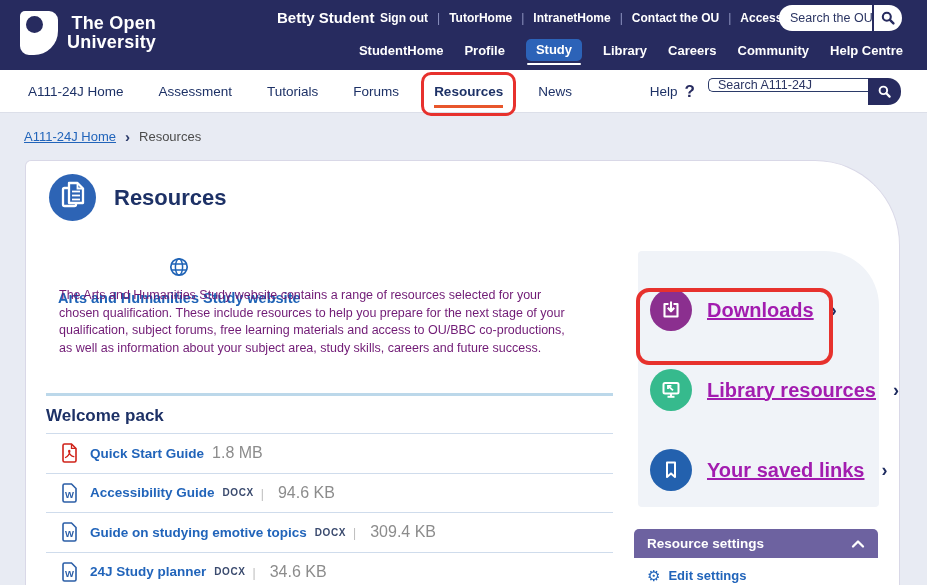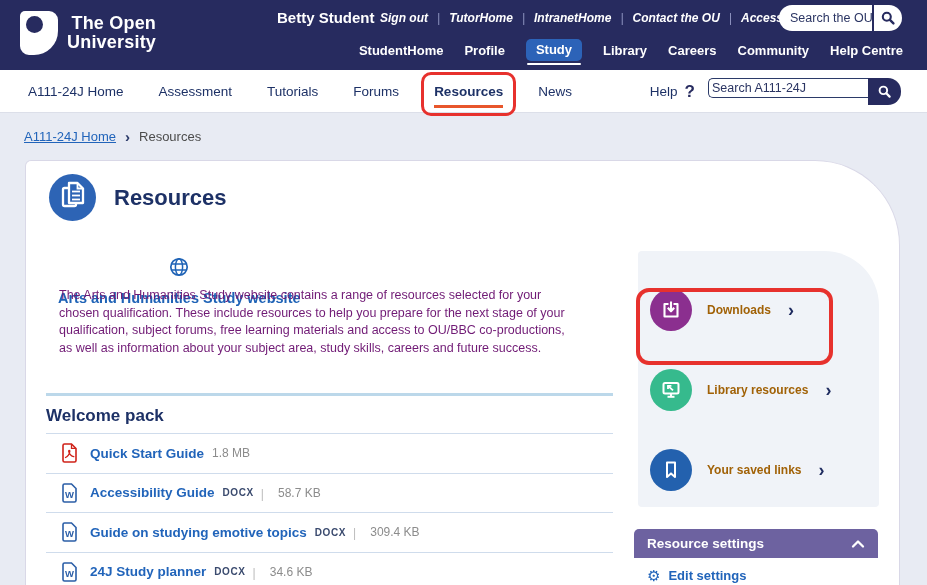--- a/index.html
+++ b/index.html
@@ -6,21 +6,21 @@
   body { font-family:"Liberation Sans", sans-serif; }
   #stage { position:relative; width:927px; height:585px; background:#e8ebf3; overflow:hidden; }
 
   
   .top-header { position:absolute; left:0; top:0; width:927px; height:70px; background:#272b5f; }
   .logo { position:absolute; left:20px; top:11px; display:flex; gap:9px; align-items:flex-start;text-align:right; }
   .logo-shield { position:relative; width:38px; height:44px; background:#fff; border-radius:5px 9px 24px 9px; }
   .logo-shield .hole { position:absolute; left:6px; top:5px; width:17px; height:17px; border-radius:50%; background:#272b5f; }
   .logo-word { color:#fff; font-weight:bold; font-size:18px; line-height:19px; padding-top:3px; letter-spacing:.2px; }
   .user-name { position:absolute; left:277px; top:9px; color:#fff; font-weight:bold; font-size:15px; }
-  .utility { position:absolute; left:380px; top:11px; display:flex; align-items:flex-end; color:#fff; font-size:12px; font-weight:bold;font-style:italic; }
+  .utility { position:absolute; left:380px; top:11px; display:flex; align-items:flex-end; color:#fff; font-size:12px; font-weight:bold; }
   .util-link { cursor:pointer; white-space:nowrap; }
   .util-link:not(:last-child)::after { content:"|"; color:#8d93c0; font-weight:normal; margin:0 9px; }
   .ou-search { position:absolute; right:25px; top:5px; width:123px; height:26px; background:#fff; border-radius:13px 13px 13px 13px; display:flex; align-items:center; overflow:hidden; }
   .ou-search input { flex:1; min-width:0; border:none; outline:none; font-size:12.5px; color:#a21caf; padding-left:11px; font-family:inherit; background:transparent; }
   .ou-search input::placeholder { color:#2b3563; opacity:1; }
   .ou-search .search-btn { width:30px; height:26px; display:flex; align-items:center; justify-content:center; border-left:2px solid #272b5f; cursor:pointer; }
   .second-nav { position:absolute; right:24px; top:38px; display:flex; gap:21px; align-items:center; height:24px; }
   .nav2-item { color:#ffffff; font-size:13px; font-weight:bold; cursor:pointer; white-space:nowrap; }
   .nav2-item.active { background:#2c63b8; border-radius:5px; padding:3px 10px 4px; position:relative; }
   .nav2-item.active::after { content:""; position:absolute; left:1px; right:1px; bottom:-4px; height:2.5px; background:#fff; border-radius:1px; }
@@ -30,21 +30,21 @@
   .course-tabs { position:absolute; left:28px; top:0; height:43px; display:flex; gap:35px; align-items:center; }
   .course-tab { position:relative; color:#1d3166; font-size:13.5px; cursor:pointer; height:43px; display:flex; align-items:center; white-space:nowrap; }
   .course-tab.active { font-weight:bold; }
   .course-tab.active .tab-underline { position:absolute; left:0; right:0; bottom:5px; height:3.5px; background:#e8562b; }
   .annotation-box-tab { position:absolute; left:-13px; right:-13px; top:2px; height:44px; border:3px solid #e7312d; border-radius:10px; z-index:6; pointer-events:none; }
   .course-help { position:absolute; right:232px; top:0; height:43px; display:flex; align-items:center; gap:7px; cursor:pointer;justify-content:space-between; }
   .course-help .help-label { color:#1d3166; font-size:13.5px; }
   .help-qmark { color:#272b5f; font-weight:bold; font-size:17px; }
   .help-qmark::after { content:"?"; }
   .course-search { position:absolute; right:26px; top:8px; height:27px; display:flex; }
-  .course-search input { width:160px; height:20px; border:1.5px solid #2b3a68; border-right:none; border-radius:5px 0 0 5px; outline:none; font-size:12.5px; color:#2b3563; padding-left:3px; font-family:inherit; }
+  .course-search input { width:160px; height:14px; border:1.5px solid #2b3a68; border-right:none; border-radius:5px 0 0 5px; outline:none; font-size:12.5px; color:#2b3563; padding-left:9px; font-family:inherit; }
   .course-search input::placeholder { color:#2b3563; opacity:1; }
   .course-search .search-btn2 { width:33px; height:27px; background:#272b5f; border-radius:0 13px 13px 0; display:flex; align-items:center; justify-content:center; cursor:pointer; }
 
   
   .breadcrumb { position:absolute; left:24px; top:113px; height:47px; display:flex; align-items:center; gap:9px; font-size:13px; }
   .crumb-link { color:#2164ba; text-decoration:underline; cursor:pointer; }
   .crumb-sep { color:#2b3a68; font-weight:bold; font-size:15px; }
   .crumb-sep::after { content:"›"; }
   .crumb-current { color:#4c4c4c; }
 
@@ -60,29 +60,29 @@
   .description { position:absolute; left:33px; top:126px; width:515px; font-size:12.5px; line-height:17.5px; color:#701a75; }
 
   .thick-divider { position:absolute; left:20px; top:232px; width:567px; height:3px; background:#bcd8ea; }
   .section-heading { position:absolute; left:20px; top:245px; color:#1d3166; font-size:17px; font-weight:bold; }
   .file-list { position:absolute; left:20px; top:272px; width:567px; }
   .file-row { height:39.5px; border-top:1px solid #cfdcec; display:flex; align-items:center; cursor:pointer; }
   .file-icon { margin-left:15px; width:17px; height:20px; display:flex; }
   .file-name { color:#2164ba; font-size:13.5px; font-weight:bold; margin-left:12px; text-decoration:none; white-space:nowrap; }
   .file-format { color:#3a4a6e; font-size:10px; font-weight:bold; letter-spacing:.6px; margin-left:8px; }
   .file-sep::after { content:"|"; color:#bcbcbc; margin:0 7px; font-size:12px; }
-  .file-size { color:#8c8c8c; font-size:12px; margin-left:7px; }
+  .file-size { color:#8c8c8c; font-size:16px; margin-left:7px; }
   .file-row:first-child .file-size { margin-left:8px; }
 
   
   .side-panel { position:absolute; left:612px; top:90px; width:241px; height:256px; background:#f0f3f8; border-radius:4px 55px 4px 4px; }
   .quick-link { position:absolute; left:12px; height:42px; display:flex; align-items:center; gap:15px; cursor:pointer; }
   .ql-0 { top:38px; } .ql-1 { top:118px;text-align:center; } .ql-2 { top:198px; }
   .ql-circle { width:42px; height:42px; border-radius:50%; display:flex; align-items:center; justify-content:center; flex:none; }
-  .ql-label { color:#a16207; font-size:12px; font-weight:bold; white-space:nowrap; }
+  .ql-label { color:#a21caf; font-size:20px; font-weight:bold; text-decoration:underline; white-space:nowrap; }
   .chev { color:#1d2a5e; font-weight:bold; font-size:18px; margin-left:2px; }
   .chev::after { content:"›"; }
   .annotation-box-dl { position:absolute; left:-14px; top:-1px; width:197px; height:77px; border:4px solid #e7312d; border-radius:13px; z-index:6; pointer-events:none; }
 
   .settings-panel { position:absolute; left:608px; top:368px; width:244px; }
   .settings-header { height:29px; background:#6d62a0; border-radius:5px 5px 0 0; display:flex; align-items:center; justify-content:space-between; padding:0 13px; cursor:pointer; }
   .settings-title { color:#fff; font-size:13.5px; font-weight:bold; }
   .settings-body { background:#fff; padding:10px 0 0 13px; height:60px; }
   .settings-link { display:flex; align-items:center; gap:8px; cursor:pointer; }
   .gear-glyph { color:#2164ba; font-size:15px; line-height:1; }
@@ -212,21 +212,21 @@
       <div class="file-row">
         <span class="file-icon">
           <svg width="17" height="20" viewBox="0 0 17 20">
             <path d="M2 2.5 a1.5 1.5 0 0 1 1.5 -1.5 h7 l4.5 4.5 v12 a1.5 1.5 0 0 1 -1.5 1.5 h-10 a1.5 1.5 0 0 1 -1.5 -1.5 z" fill="#fff" stroke="#2b5ea7" stroke-width="1.6"></path>
             <text x="8.5" y="14.5" font-size="9.5" font-weight="bold" fill="#2b5ea7" text-anchor="middle" font-family="Liberation Sans, sans-serif">W</text>
           </svg>
         </span>
         <a class="file-name">Accessibility Guide</a>
         <span class="file-format">DOCX</span>
         <span class="file-sep"></span>
-        <span class="file-size">58.7 KB</span>
+        <span class="file-size">94.6 KB</span>
       </div>
       <div class="file-row">
         <span class="file-icon">
           <svg width="17" height="20" viewBox="0 0 17 20">
             <path d="M2 2.5 a1.5 1.5 0 0 1 1.5 -1.5 h7 l4.5 4.5 v12 a1.5 1.5 0 0 1 -1.5 1.5 h-10 a1.5 1.5 0 0 1 -1.5 -1.5 z" fill="#fff" stroke="#2b5ea7" stroke-width="1.6"></path>
             <text x="8.5" y="14.5" font-size="9.5" font-weight="bold" fill="#2b5ea7" text-anchor="middle" font-family="Liberation Sans, sans-serif">W</text>
           </svg>
         </span>
         <a class="file-name">Guide on studying emotive topics</a>
         <span class="file-format">DOCX</span>

